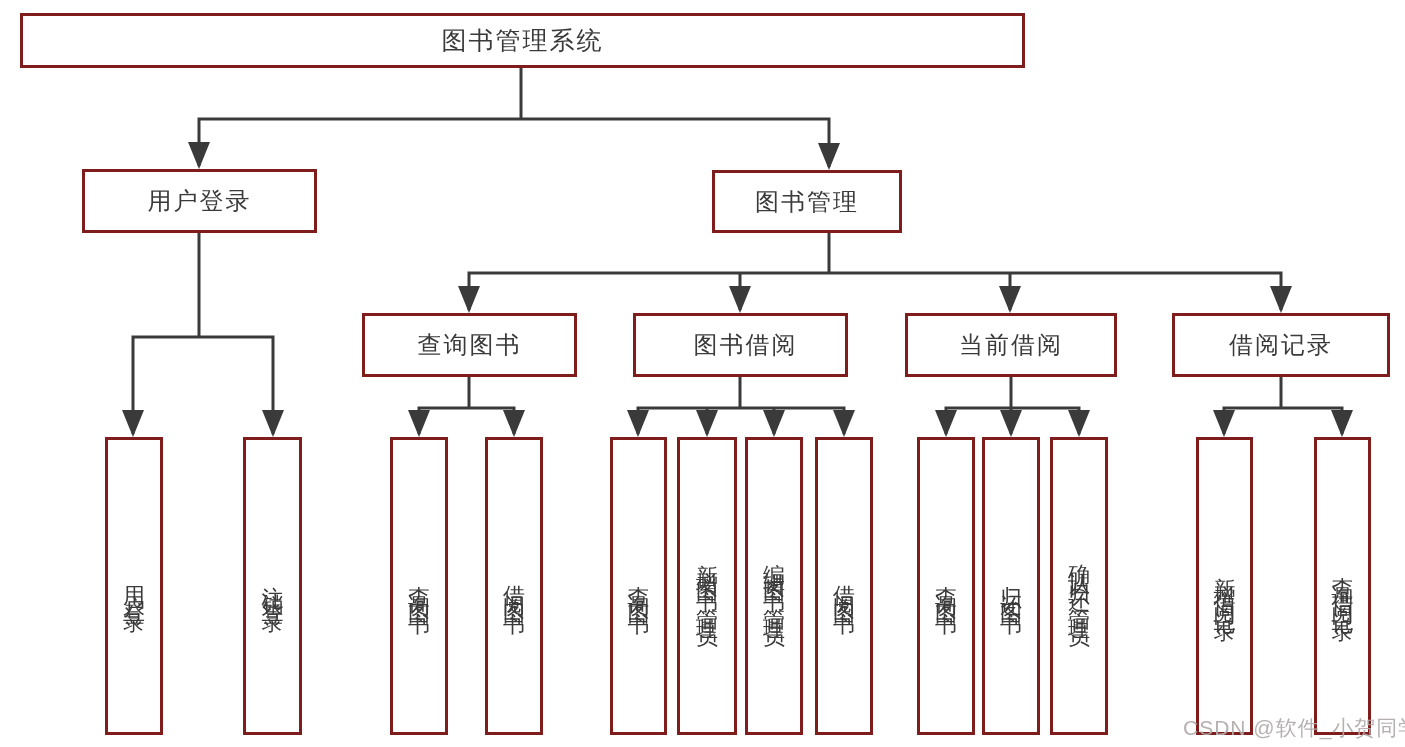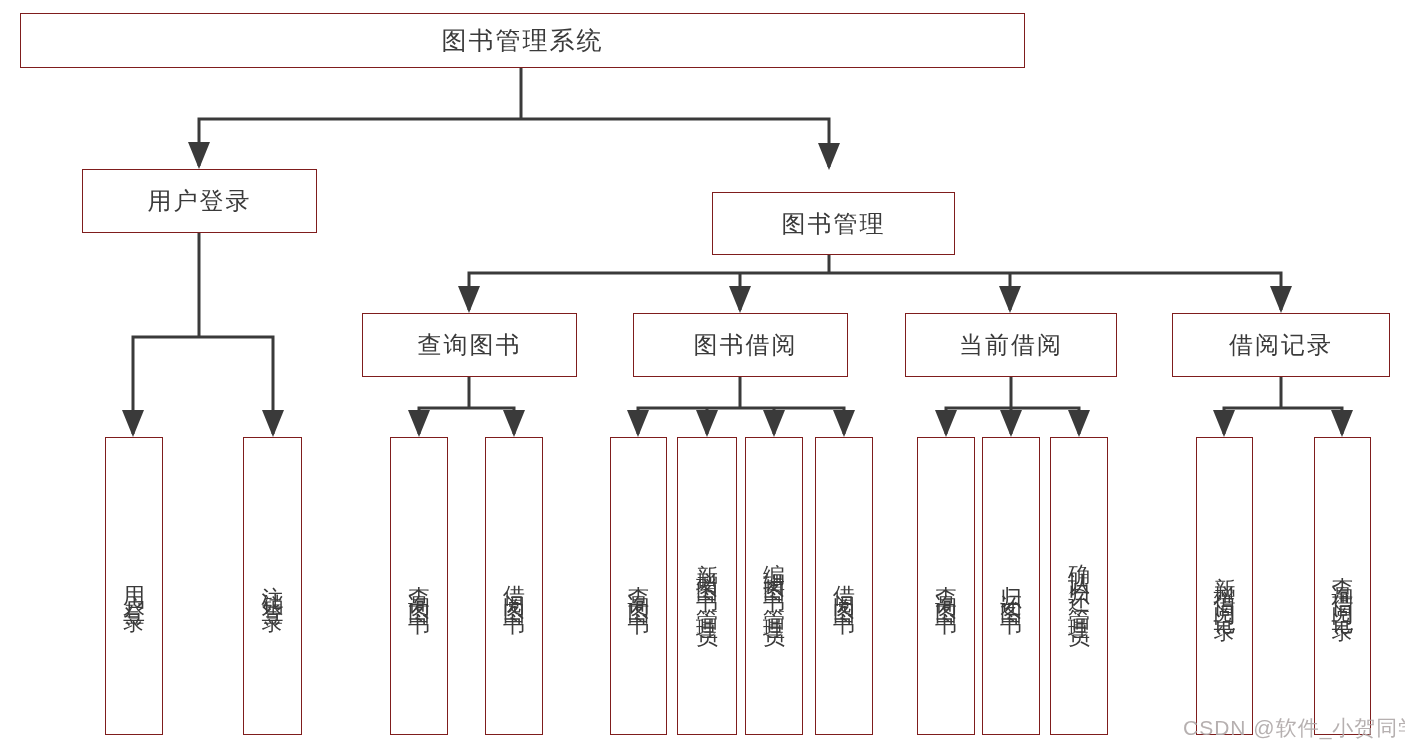--- a/index.html
+++ b/index.html
@@ -2,21 +2,21 @@
 <html><head>
 <meta charset="utf-8">
 <style>
   html,body{margin:0;padding:0;background:#fff;}
   .canvas{
     position:relative;width:1405px;height:747px;background:#ffffff;overflow:hidden;
     font-family:"Liberation Sans","DejaVu Sans",sans-serif;color:#333333;
   }
   .connectors{position:absolute;left:0;top:0;width:1405px;height:747px;z-index:1;}
   .node{
-    position:absolute;box-sizing:border-box;border:1px solid #7f1d1d;background:#ffffff;
+    position:absolute;box-sizing:border-box;border:3px solid #7f1d1d;background:#ffffff;
     display:flex;align-items:center;justify-content:center;z-index:2;
   }
   .node.h span{font-size:24px;letter-spacing:2px;color:#3a3a3a;white-space:nowrap;}
   .node.root span{font-size:25px;letter-spacing:2px;}
   .node.v span{
     writing-mode:vertical-rl;text-orientation:mixed;
     font-size:22px;letter-spacing:9px;color:#3a3a3a;line-height:1;
   }
   .watermark{
     position:absolute;left:1183px;top:714px;z-index:3;
@@ -62,21 +62,21 @@
     </g>
   </svg>
 
   <div class="node h root" style="left:20px;top:13px;width:1005px;height:55px;">
     <span>图书管理系统</span>
   </div>
 
   <div class="node h" style="left:82px;top:169px;width:235px;height:64px;">
     <span>用户登录</span>
   </div>
-  <div class="node h" style="left:712px;top:170px;width:243px;height:63px;margin-top:22px;">
+  <div class="node h" style="left:712px;top:170px;width:190px;height:63px;">
     <span>图书管理</span>
   </div>
 
   <div class="node h" style="left:362px;top:313px;width:215px;height:64px;">
     <span>查询图书</span>
   </div>
   <div class="node h" style="left:633px;top:313px;width:215px;height:64px;padding-left:10px;">
     <span>图书借阅</span>
   </div>
   <div class="node h" style="left:905px;top:313px;width:212px;height:64px;">

